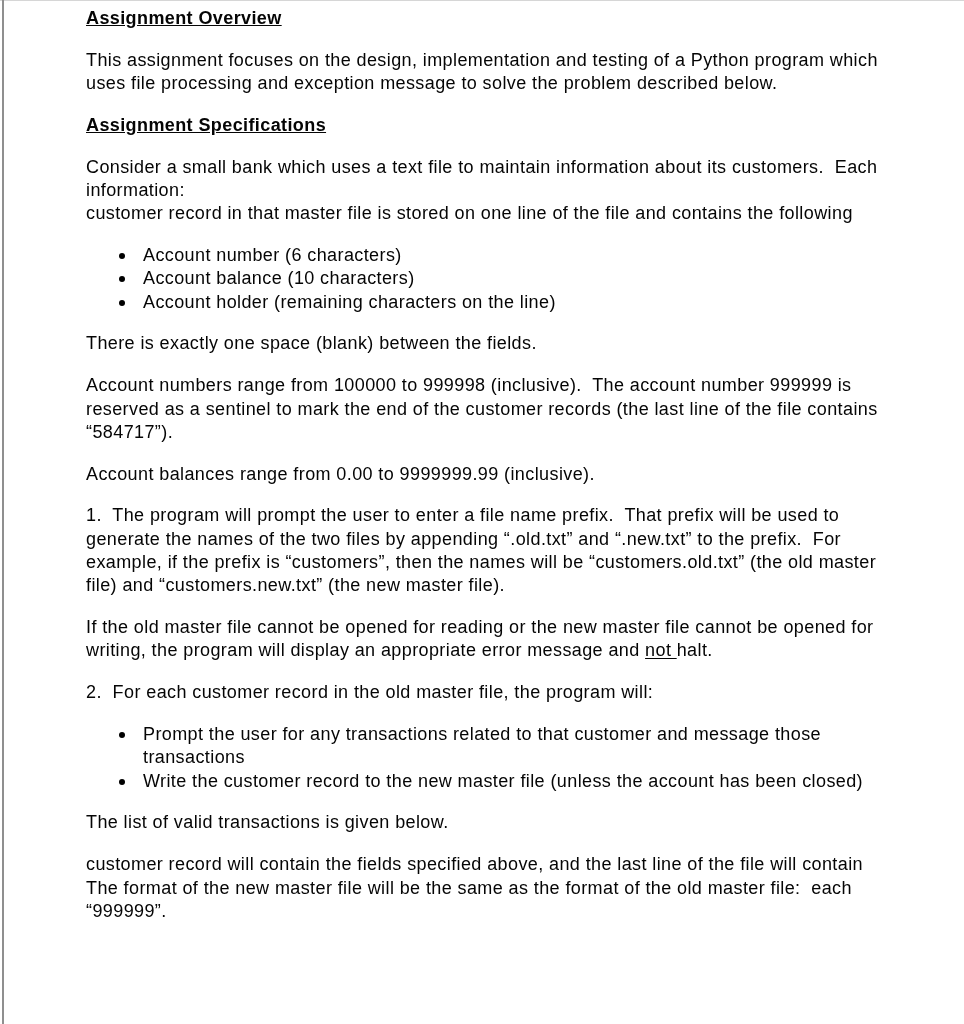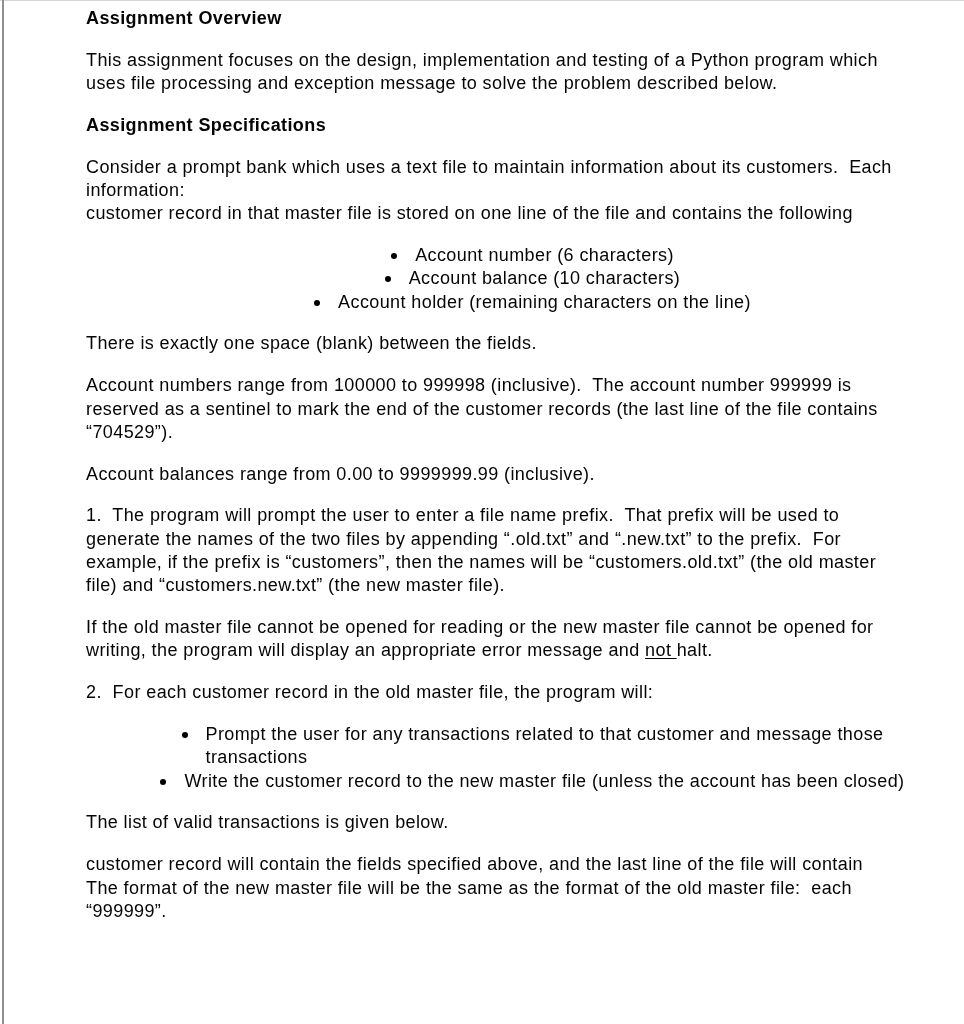--- a/index.html
+++ b/index.html
@@ -35,28 +35,28 @@
     width: 860px;
     font-size: 18px;
     line-height: 23.3px;
     letter-spacing: 0.4px;
   }
   .block {
     margin: 0 0 18.5px 0;
   }
   .heading {
     font-weight: bold;
+    text-decoration: underline;
   }
   .line {
     white-space: pre;
   }
   .bullet-item {
     display: flex;
     align-items: flex-start;
-    justify-content: center;
   }
   .bullet-marker {
     flex: 0 0 auto;
     width: 6px;
     height: 6px;
     border-radius: 50%;
     background: #000;
     margin: 9px 0 0 33px;
   }
   .bullet-body {
@@ -83,21 +83,21 @@
   <div class="block">
     <div class="line">This assignment focuses on the design, implementation and testing of a Python program which</div>
     <div class="line">uses file processing and exception message to solve the problem described below.</div>
   </div>
 
   <div class="block heading">
     <div class="line">Assignment Specifications</div>
   </div>
 
   <div class="block">
-    <div class="line">Consider a prompt bank which uses a text file to maintain information about its customers.  Each</div>
+    <div class="line">Consider a small bank which uses a text file to maintain information about its customers.  Each</div>
     <div class="line">information:</div>
     <div class="line">customer record in that master file is stored on one line of the file and contains the following</div>
   </div>
 
   <div class="block">
     <div class="bullet-item">
       <span class="bullet-marker"></span>
       <div class="bullet-body">
         <div class="line">Account number (6 characters)</div>
       </div>
@@ -116,21 +116,21 @@
     </div>
   </div>
 
   <div class="block">
     <div class="line">There is exactly one space (blank) between the fields.</div>
   </div>
 
   <div class="block">
     <div class="line">Account numbers range from 100000 to 999998 (inclusive).  The account number 999999 is</div>
     <div class="line">reserved as a sentinel to mark the end of the customer records (the last line of the file contains</div>
-    <div class="line">“704529”).</div>
+    <div class="line">“584717”).</div>
   </div>
 
   <div class="block">
     <div class="line">Account balances range from 0.00 to 9999999.99 (inclusive).</div>
   </div>
 
 
   <div class="block">
     <div class="line">1.  The program will prompt the user to enter a file name prefix.  That prefix will be used to</div>
     <div class="line">generate the names of the two files by appending “.old.txt” and “.new.txt” to the prefix.  For</div>

